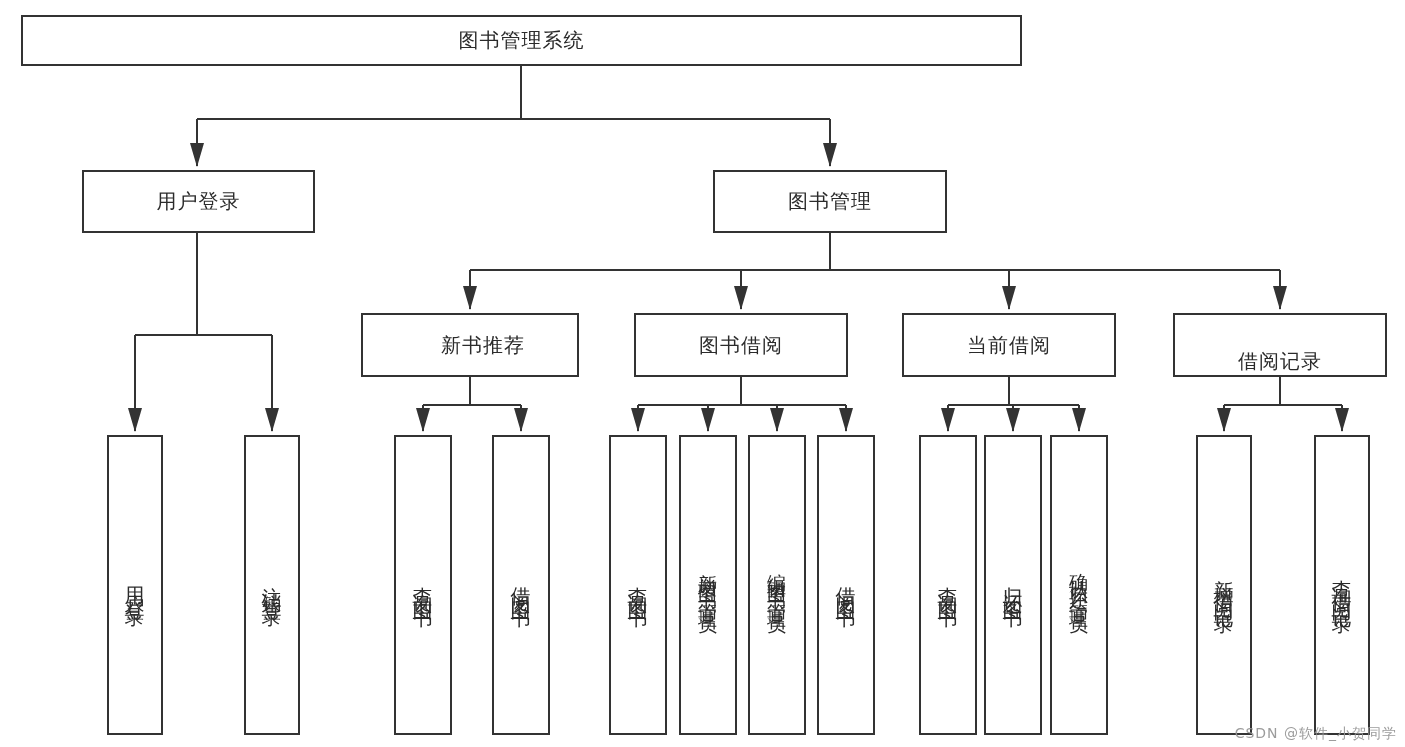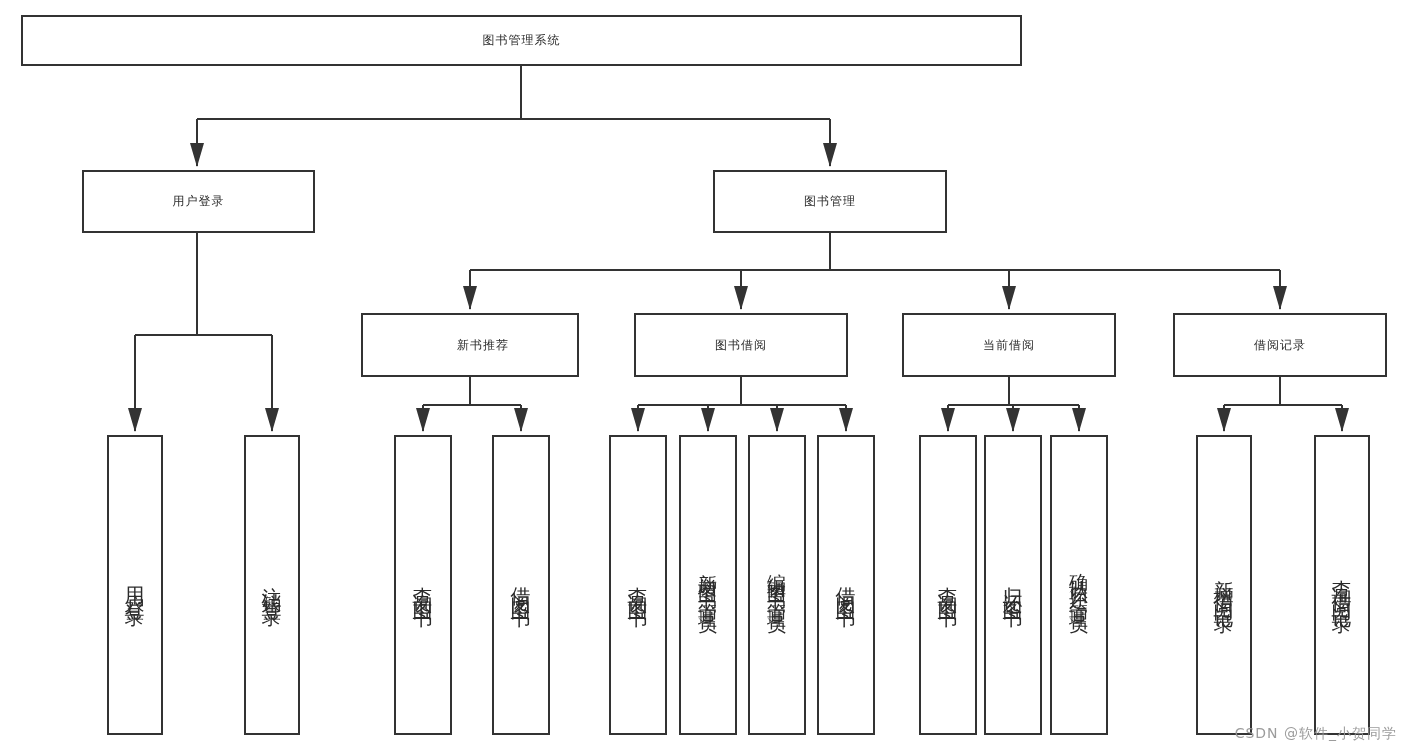--- a/index.html
+++ b/index.html
@@ -22,21 +22,21 @@
     position: absolute;
     background: #ffffff;
     border: 2px solid #333333;
     display: flex;
     align-items: center;
     justify-content: center;
     z-index: 2;
     color: #2b2b2b;
   }
   .hlabel {
-    font-size: 12px;
+    font-size: 20px;
     letter-spacing: 1px;
     white-space: nowrap;
     color: #2b2b2b;
   }
   .vbox .vlabel {
     writing-mode: vertical-rl;
     text-orientation: mixed;
     font-size: 20px;
     letter-spacing: 7px;
     line-height: 1;
@@ -123,21 +123,21 @@
 
   <div class="box" style="left:361px; top:313px; width:218px; height:64px;padding-left:26px;">
     <span class="hlabel">新书推荐</span>
   </div>
   <div class="box" style="left:634px; top:313px; width:214px; height:64px;">
     <span class="hlabel">图书借阅</span>
   </div>
   <div class="box" style="left:902px; top:313px; width:214px; height:64px;">
     <span class="hlabel">当前借阅</span>
   </div>
-  <div class="box" style="left:1173px; top:313px; width:214px; height:64px;">
+  <div class="box" style="left:1173px; top:313px; width:214px; height:64px;align-items:flex-end;">
     <span class="hlabel">借阅记录</span>
   </div>
 
   <div class="box vbox" style="left:107px; top:435px; width:56px; height:300px;">
     <span class="vlabel">用户登录</span>
   </div>
   <div class="box vbox" style="left:244px; top:435px; width:56px; height:300px;">
     <span class="vlabel">注销登录</span>
   </div>
 

